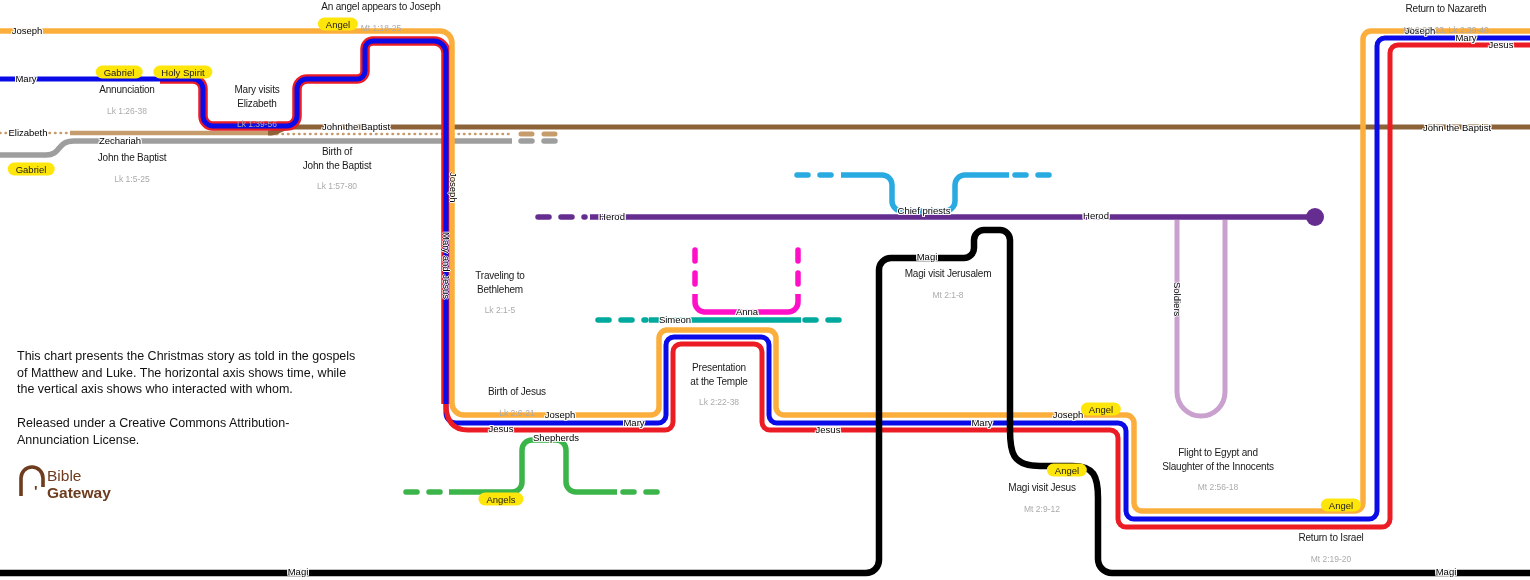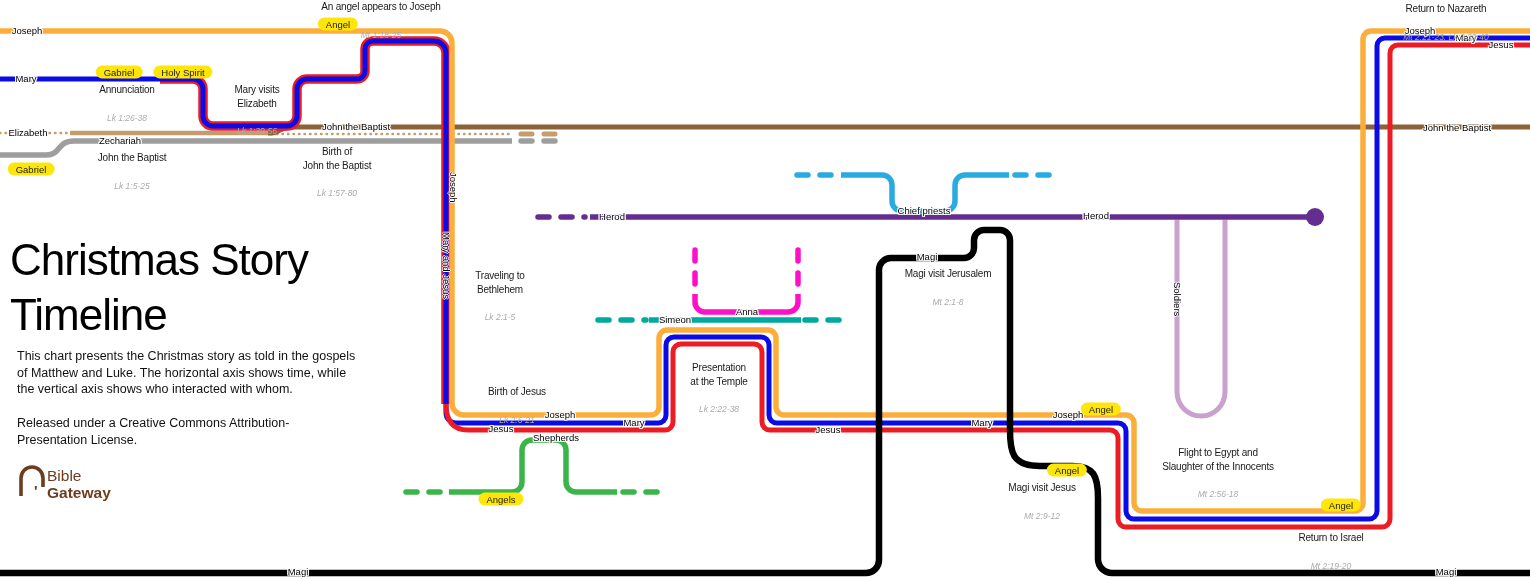--- a/index.html
+++ b/index.html
@@ -14,21 +14,21 @@
                   -1px -1px #fff,1px 1px #fff,-1px 1px #fff,1px -1px #fff;}
   .llv{position:absolute;font-size:9.5px;color:#000;white-space:nowrap;line-height:10px;
       transform-origin:0 0;transform:rotate(90deg);
       text-shadow:-1px 0 #fff,1px 0 #fff,0 -1px #fff,0 1px #fff;}
   
   .pill{position:absolute;transform:translate(-50%,-50%);background:#FFE60A;
         border-radius:8px;padding:1px 8px;font-size:9.5px;color:#1a1a1a;white-space:nowrap;}
   
   .ev{position:absolute;transform:translateX(-50%);text-align:center;white-space:nowrap;}
   .ev .t{font-size:10px;line-height:13.5px;color:#1a1a1a;letter-spacing:-0.2px;}
-  .ev .ref{font-size:8.5px;line-height:10px;color:#ABABAB;margin-top:16px;font-style:italic;}
+  .ev .ref{font-size:8.5px;line-height:10px;color:#ABABAB;margin-top:9px;}
   
   #bigtitle{position:absolute;left:10px;top:232px;font-size:44px;line-height:55px;
             color:#000;letter-spacing:-1px;}
   #desc{position:absolute;left:17px;top:348px;font-size:12.5px;line-height:16.5px;color:#111;}
   #lic{position:absolute;left:17px;top:415px;font-size:12.5px;line-height:16.5px;color:#111;}
   #logo{position:absolute;left:14px;top:460px;}
 </style>
 </head>
 <body>
 
@@ -167,32 +167,28 @@
   </div>
   <div class="ev" style="left:1331px;top:531px">
     <div class="t">Return to Israel</div>
     <div class="ref">Mt 2:19-20</div>
   </div>
   <div class="ev" style="left:1446px;top:2px">
     <div class="t">Return to Nazareth</div>
     <div class="ref">Mt 2:21-23, Lk 2:39-40</div>
   </div>
 
-  <div id="bigtitle">
-    <div>Christmas Story</div>
-    <div>Timeline</div>
-  </div>
   <div id="desc">
     <div>This chart presents the Christmas story as told in the gospels</div>
     <div>of Matthew and Luke. The horizontal axis shows time, while</div>
     <div>the vertical axis shows who interacted with whom.</div>
   </div>
   <div id="lic">
     <div>Released under a Creative Commons Attribution-</div>
-    <div>Presentation License.</div>
+    <div>Annunciation License.</div>
   </div>
   <svg id="logo" width="140" height="44" viewBox="0 0 140 44">
     <path d="M7 36 V18 A11 11 0 0 1 29 18 V27" fill="none" stroke-width="3.6" stroke="#6E3C1E"></path>
     <text x="20" y="36" font-size="15" font-weight="bold" fill="#6E3C1E">'</text>
     <text x="33" y="21" font-size="15.5" fill="#6E3C1E">Bible</text>
     <text x="33" y="38" font-size="15.5" font-weight="bold" fill="#6E3C1E">Gateway</text>
   </svg>
 
 </div>
 

